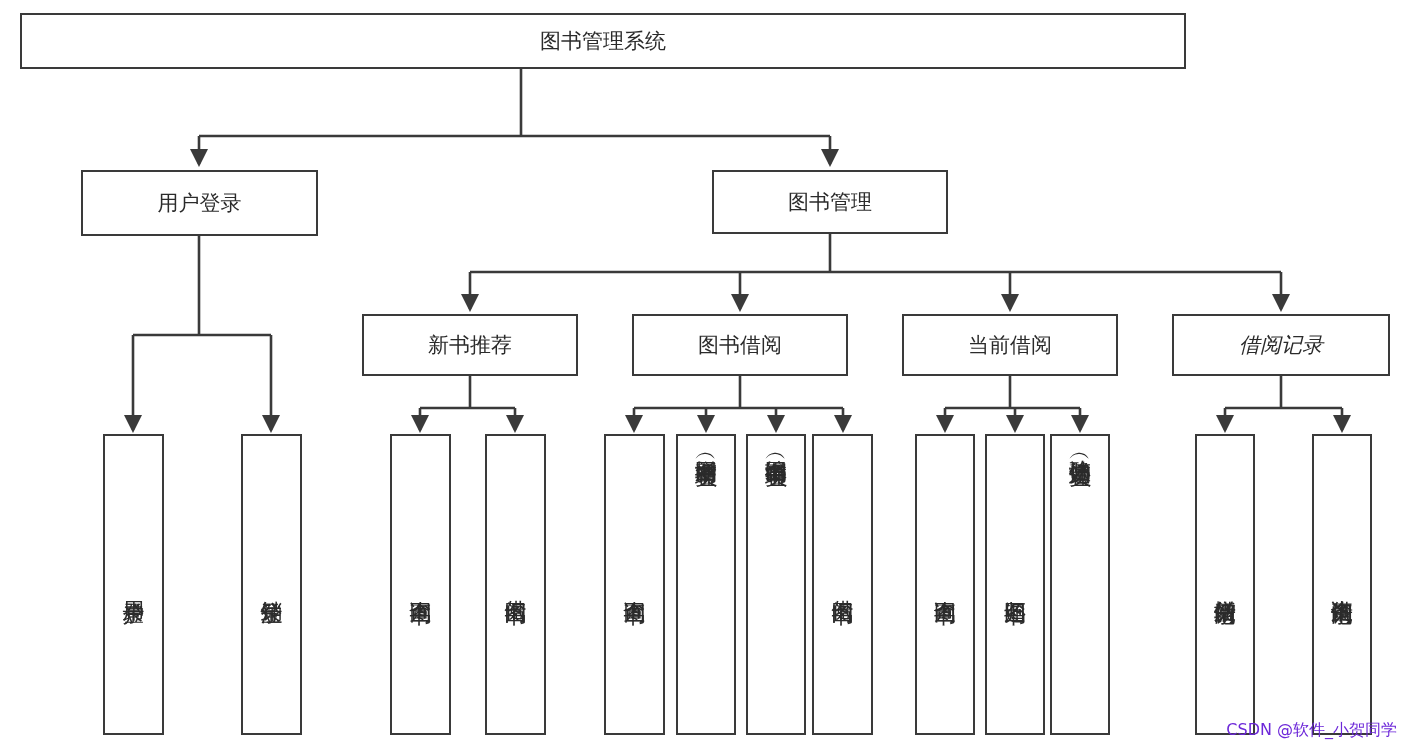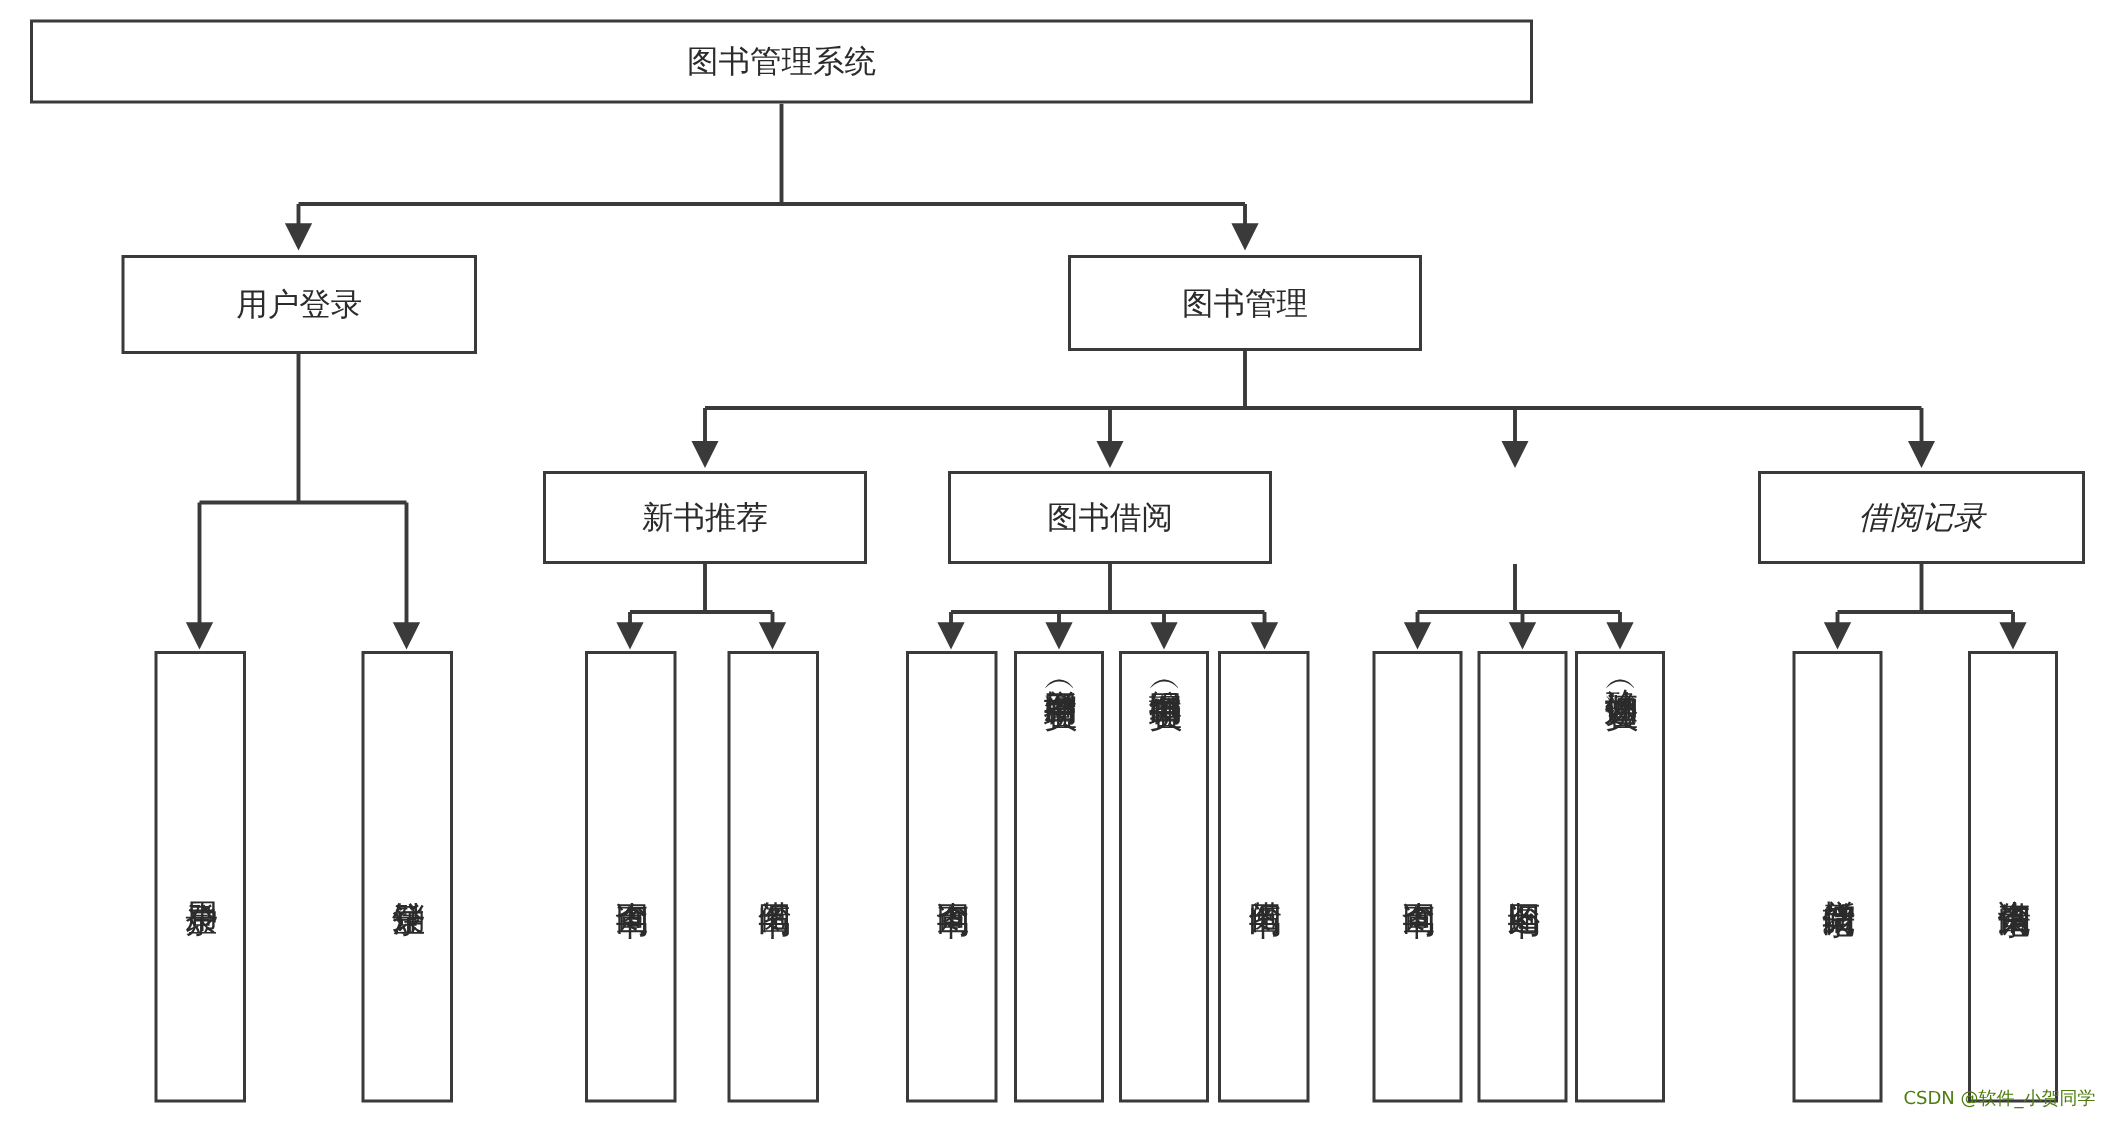--- a/index.html
+++ b/index.html
@@ -59,22 +59,22 @@
   .node.vertical.v-center {
     align-items: center;
   }
   .node.vertical.v-center .label {
     margin-top: 0;
   }
   #watermark {
     position: absolute;
     right: 8px;
     bottom: 6px;
-    font-size: 12px;
-    color: #4d7c0f;
+    font-size: 16px;
+    color: #6d28d9;
     z-index: 5;
     white-space: nowrap;
     pointer-events: none;
   }
 </style>
 </head>
 <body>
 
 <div id="diagram-root">
 
@@ -121,37 +121,40 @@
       <path d="M 1015 408 L 1015 430" marker-end="url(#arrow)"></path>
       <path d="M 1080 408 L 1080 430" marker-end="url(#arrow)"></path>
 
       <path d="M 1281 376 L 1281 408"></path>
       <path d="M 1225 408 L 1342 408"></path>
       <path d="M 1225 408 L 1225 430" marker-end="url(#arrow)"></path>
       <path d="M 1342 408 L 1342 430" marker-end="url(#arrow)"></path>
     </g>
   </svg>
 
-  <div class="node horizontal" style="left:20px; top:13px; width:1002px; height:56px;">
+  <div class="node horizontal" style="left:20px; top:13px; width:1166px; height:56px;">
     <span class="label">图书管理系统</span>
   </div>
 
   <div class="node horizontal" style="left:81px; top:170px; width:237px; height:66px;">
     <span class="label">用户登录</span>
   </div>
   <div class="node horizontal" style="left:712px; top:170px; width:236px; height:64px;">
     <span class="label">图书管理</span>
   </div>
 
   <div class="node horizontal" style="left:632px; top:314px; width:216px; height:62px;">
     <span class="label">图书借阅</span>
   </div>
   <div class="node horizontal" style="left:362px; top:314px; width:216px; height:62px;">
     <span class="label">新书推荐</span>
   </div>
+  <div class="node horizontal" style="left:902px; top:314px; width:216px; height:62px;">
+    <span class="label">当前借阅</span>
+  </div>
   <div class="node horizontal" style="left:1172px; top:314px; width:218px; height:62px;font-style:italic;">
     <span class="label">借阅记录</span>
   </div>
 
   <div class="node vertical v-center" style="left:103px; top:434px; width:61px; height:301px;">
     <span class="label">用户登录</span>
   </div>
   <div class="node vertical v-center" style="left:241px; top:434px; width:61px; height:301px;">
     <span class="label">注销登录</span>
   </div>

